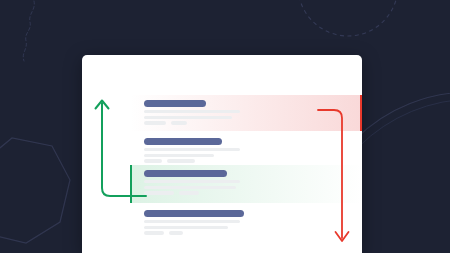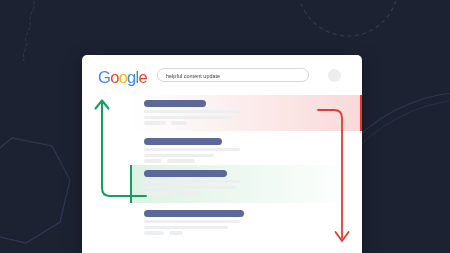--- a/index.html
+++ b/index.html
@@ -186,32 +186,20 @@
     <circle cx="348" cy="-14" r="50" fill="none" stroke="#353b57" stroke-width="1.1" stroke-dasharray="4 3.5" opacity="0.95"></circle>
 
     <polygon points="-22,166 12,138 52,146 70,180 60,222 26,243 -12,234" fill="none" stroke="#333953" stroke-width="1.2" opacity="0.9"></polygon>
 
     <circle cx="470" cy="255" r="163" fill="none" stroke="#333953" stroke-width="1.1" opacity="0.9"></circle>
     <circle cx="474" cy="262" r="163" fill="none" stroke="#2e3450" stroke-width="1" opacity="0.7"></circle>
   </svg>
 
   <div id="browser-card">
 
-    <div id="card-header">
-
-      <div id="google-logo">
-        <span class="g-b">G</span><span class="g-r">o</span><span class="g-y">o</span><span class="g-b">g</span><span class="g-g">l</span><span class="g-r">e</span>
-      </div>
-
-      <div id="search-box">
-        <div id="search-text">helpful content update</div>
-      </div>
-
-      <div id="avatar"></div>
-    </div>
 
     <div id="results">
         <div class="result" style="top: 0px; height: 36px;">
           <div class="hl hl-red">
             <div class="hl-bar hl-bar-red"></div>
           </div>
           <div class="result-inner">
             <div class="r-title" style="width: 62px;"></div>
             <div class="r-line" style="width: 96px;"></div>
             <div class="r-line" style="width: 88px;"></div>

